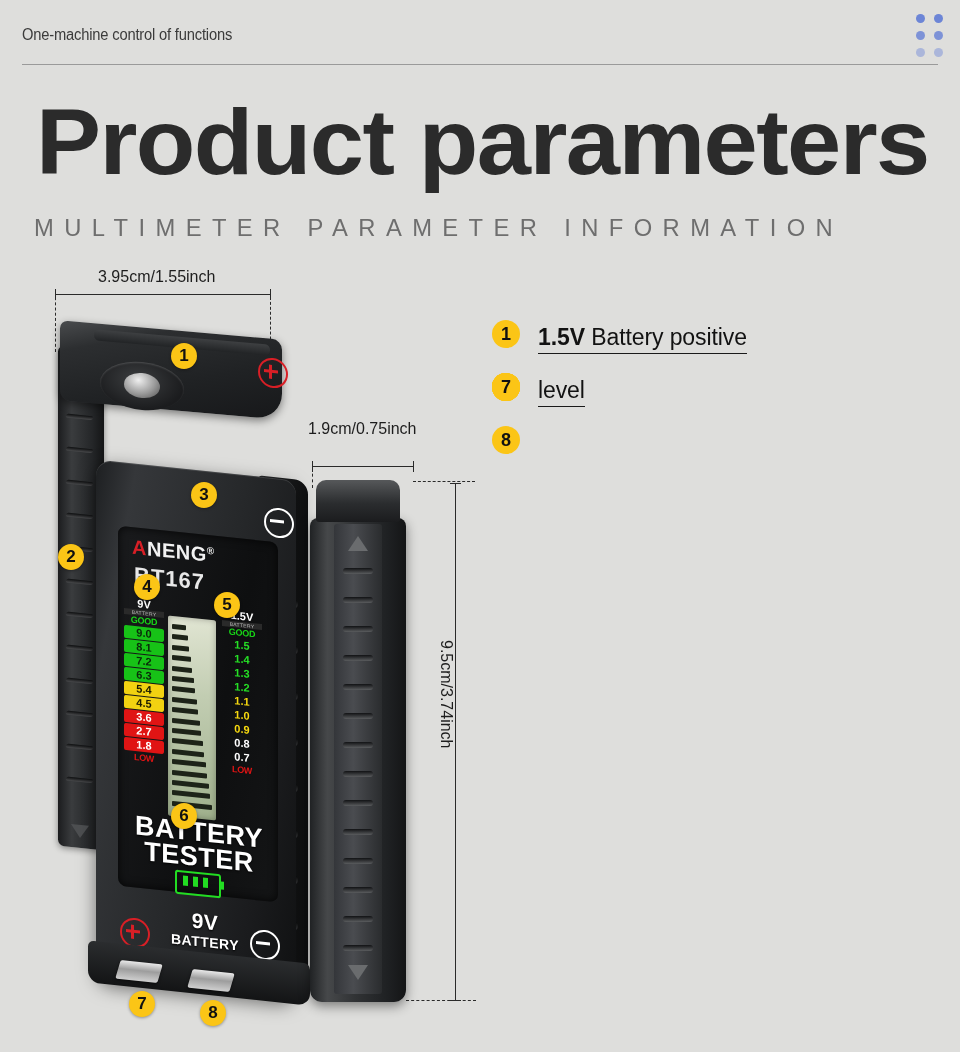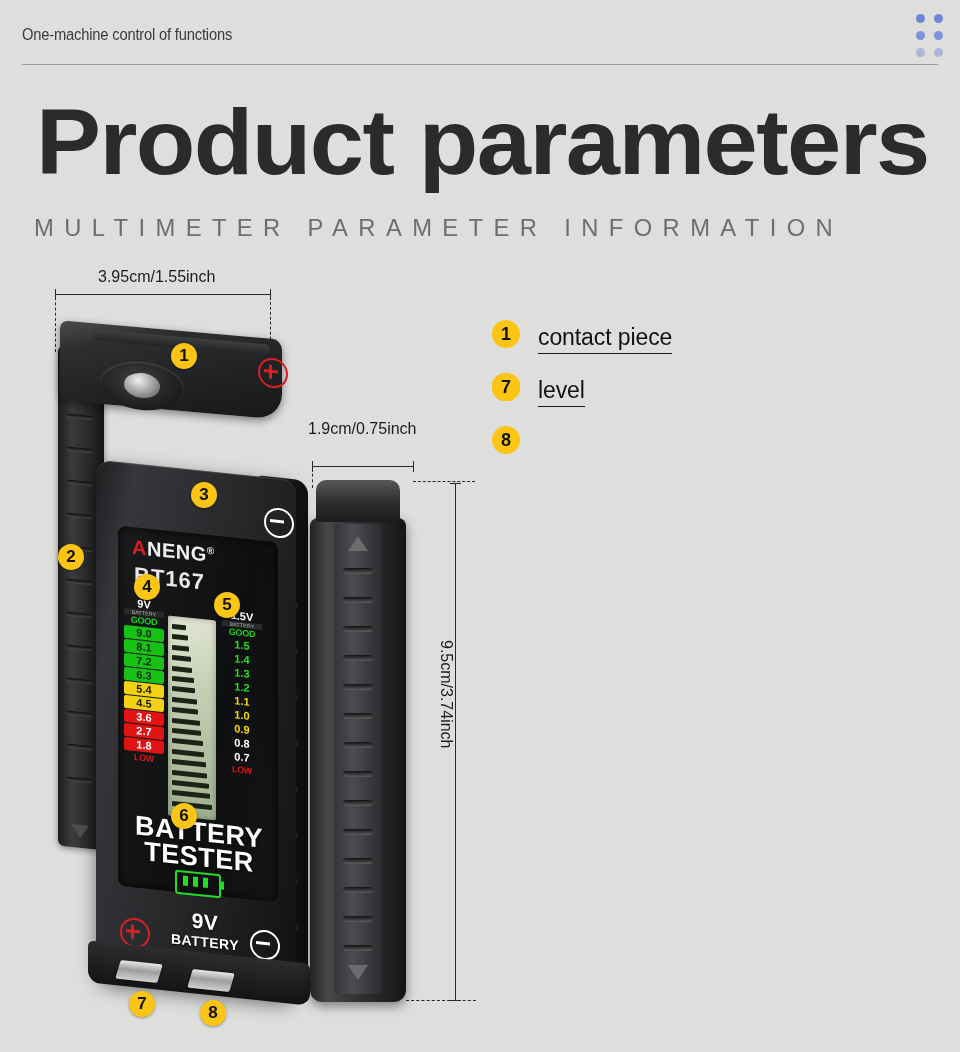--- a/index.html
+++ b/index.html
@@ -442,21 +442,21 @@
       <div class="badge" style="left: 171px; top: 803px;">6</div>
       <div class="badge" style="left: 129px; top: 991px;">7</div>
       <div class="badge" style="left: 200px; top: 1000px;">8</div>
     </div>
 </div>
 
 <div class="list" id="list">
     <div class="li">
       <div class="li-num">1</div>
       <div class="li-txt">
-        <div><u>contact piece</u></div>
+        <div><u><b>1.5V</b> Battery positive</u></div>
       </div>
     </div>
     <div class="li">
       <div class="li-num">2</div>
     </div>
     <div class="li">
       <div class="li-num">3</div>
     </div>
     <div class="li">
       <div class="li-num">4</div>

